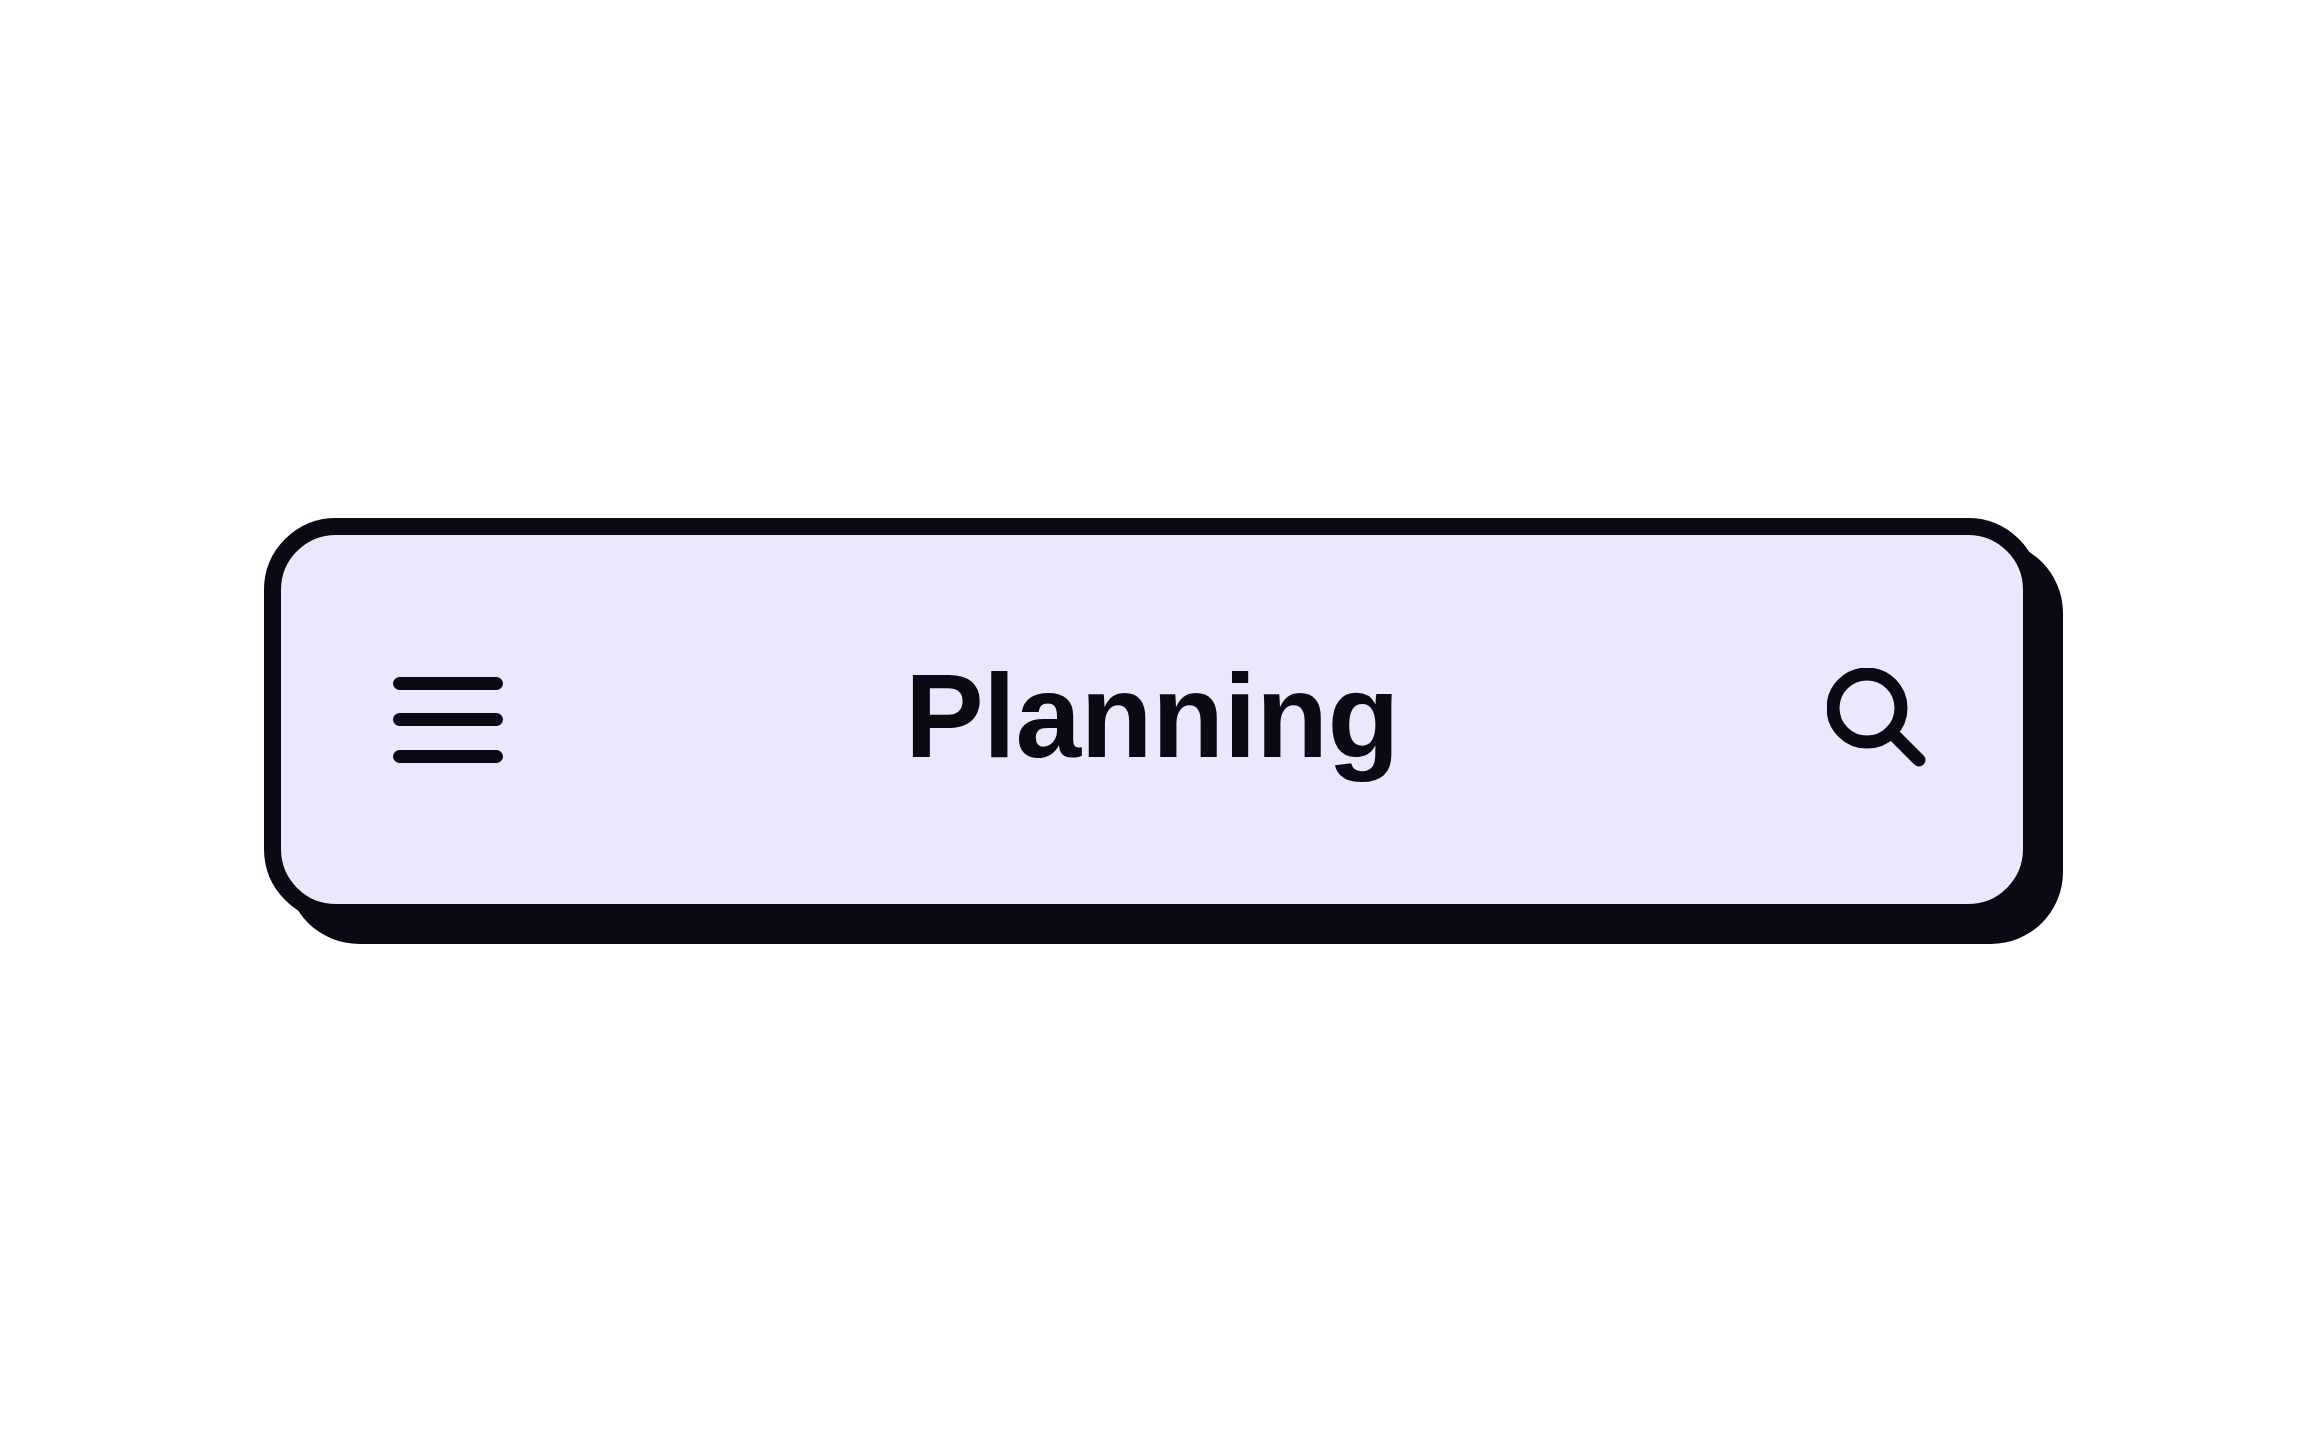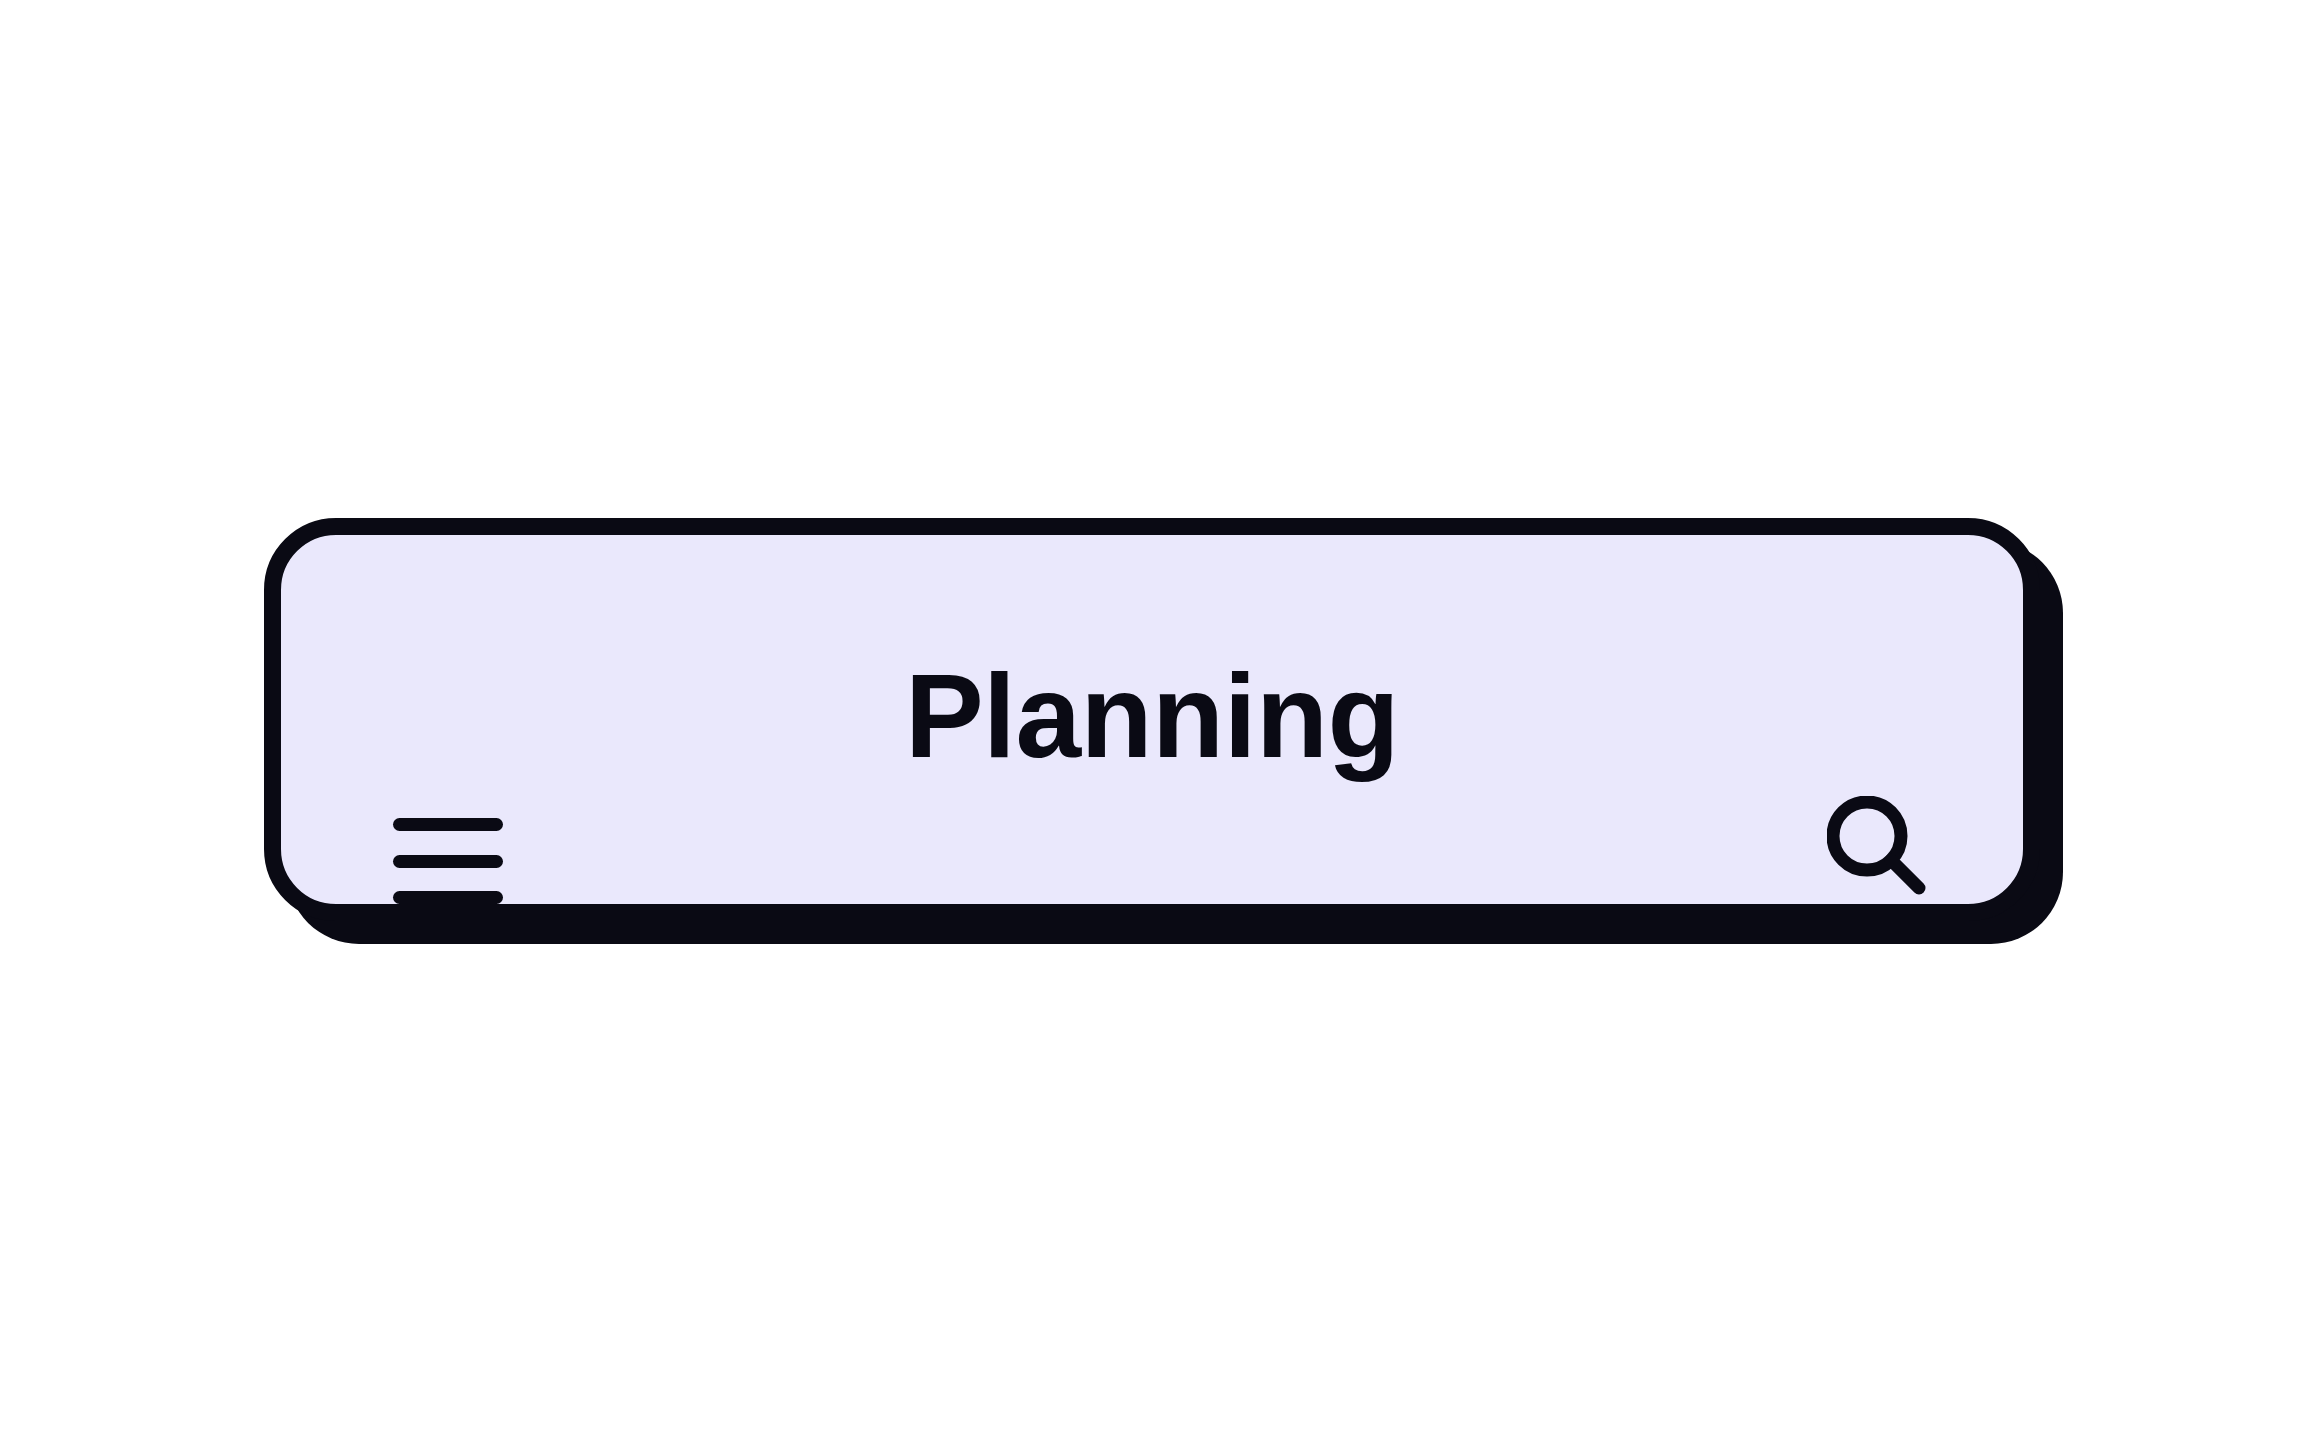--- a/index.html
+++ b/index.html
@@ -102,21 +102,21 @@
   }
 
   
   .menu-btn { z-index: 2; }
 </style>
 </head>
 <body>
 
 <div id="canvas" style="--page-bg: #FFFFFF; --surface: #EAE8FC; --ink: #0A0A14;">
 
-  <div class="appbar" style="border-width: 17px; border-radius: 72px; box-shadow: rgb(10, 10, 20) 23px 23px 0px 0px; align-items: flex-end;">
+  <div class="appbar" style="border-width: 17px; border-radius: 72px; box-shadow: rgb(10, 10, 20) 23px 23px 0px 0px;">
 
     <button class="menu-btn">
       <span class="bar"></span>
       <span class="bar"></span>
       <span class="bar"></span>
     </button>
 
     <div class="title-wrap">
       <span class="title">Planning</span>
     </div>

